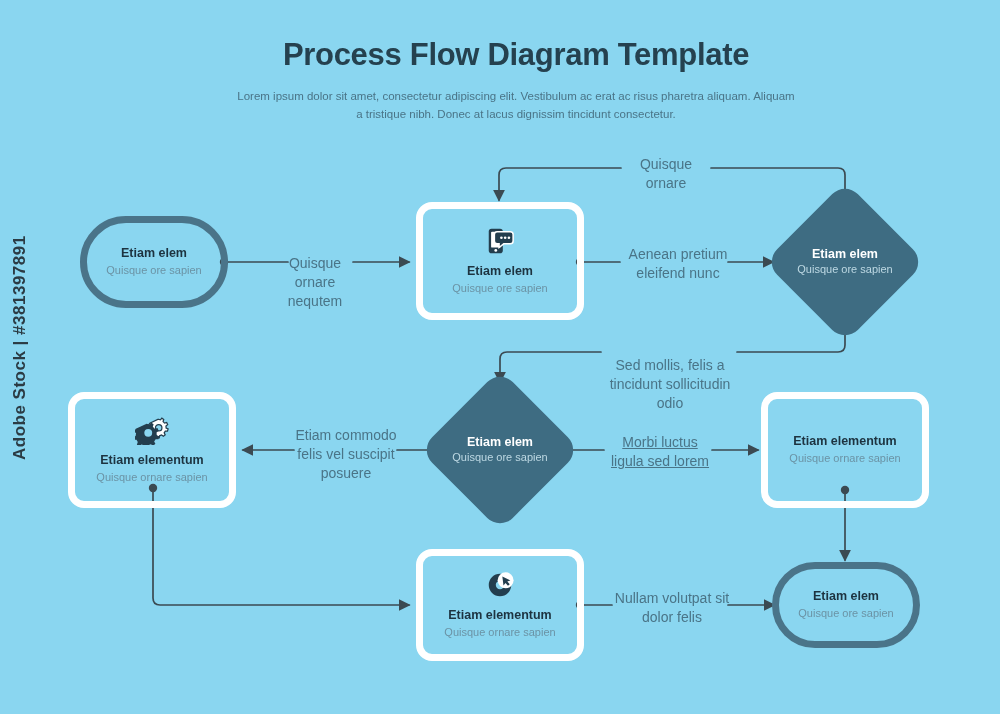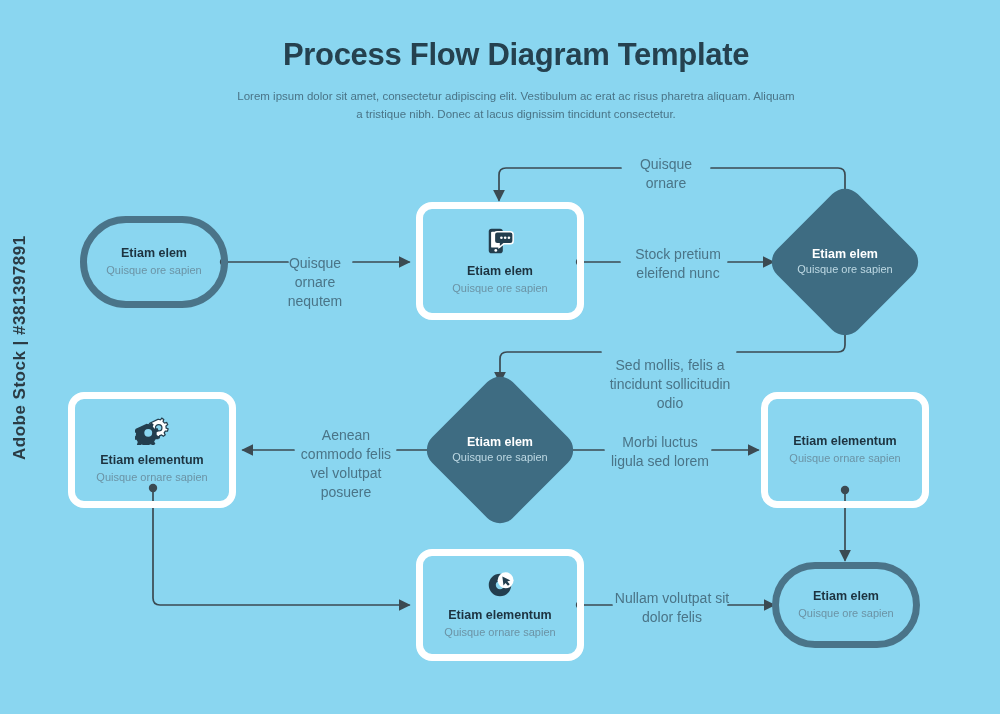--- a/index.html
+++ b/index.html
@@ -170,27 +170,27 @@
 
       <circle cx="845" cy="490" r="4.2" fill="#3b4a52" stroke="none"></circle>
       <path d="M845,490 L845,560" marker-end="url(#arrow)"></path>
     </g>
   </svg>
 
   <div class="wlabel" style="left:276px; top:254px; width:78px;">Quisque ornare nequtem</div>
 
   <div class="wlabel" style="left:624px; top:155px; width:84px;">Quisque ornare</div>
 
-  <div class="wlabel" style="left:626px; top:245px; width:104px;">Stock pretium eleifend nunc</div>
+  <div class="wlabel" style="left:626px; top:245px; width:104px;">Aenean pretium eleifend nunc</div>
 
   <div class="wlabel" style="left:600px; top:336px; width:140px;margin-top:20px;">Sed mollis, felis a tincidunt sollicitudin odio</div>
 
-  <div class="wlabel" style="left:292px; top:426px; width:108px;">Aenean commodo felis vel volutpat posuere</div>
-
-  <div class="wlabel" style="left:604px; top:433px; width:112px;">Morbi luctus ligula sed lorem</div>
+  <div class="wlabel" style="left:292px; top:426px; width:108px;">Etiam commodo felis vel suscipit posuere</div>
+
+  <div class="wlabel" style="left:604px; top:433px; width:112px;text-decoration:underline;">Morbi luctus ligula sed lorem</div>
 
   <div class="wlabel" style="left:614px; top:589px; width:116px;">Nullam volutpat sit dolor felis</div>
 
   <div class="node stadium" style="left:80px; top:216px; width:148px; height:92px;">
     <div class="n-title">Etiam elem</div>
     <div class="n-sub">Quisque ore sapien</div>
   </div>
 
   <div class="node procbox" style="left:416px; top:202px; width:168px; height:118px;">
     <span class="nicon">

